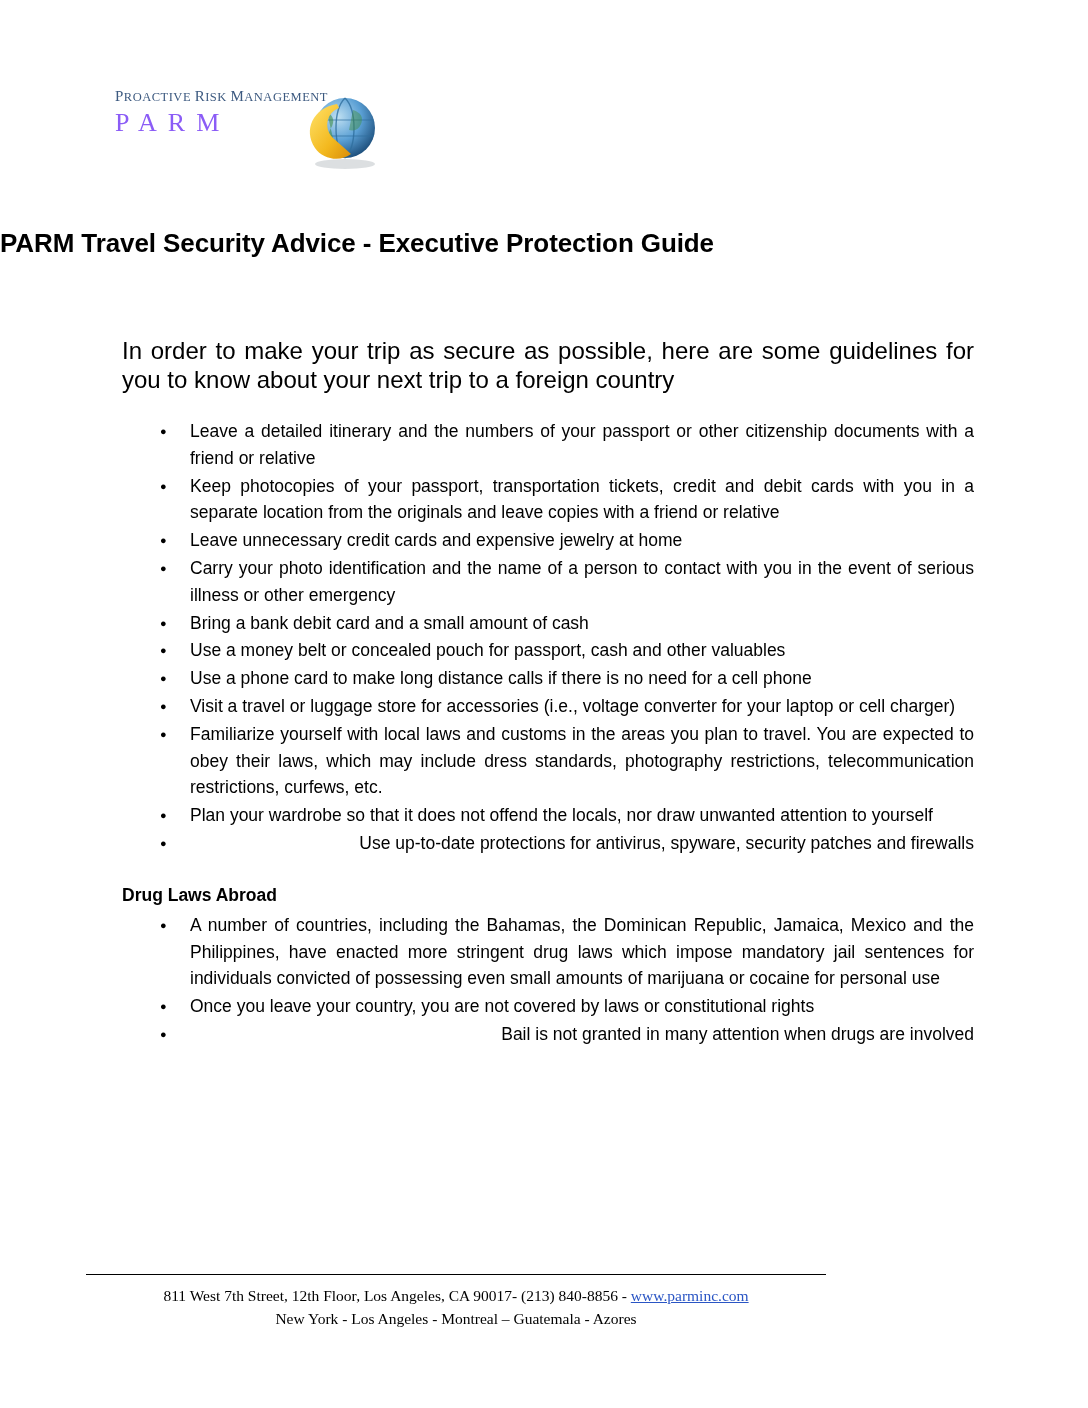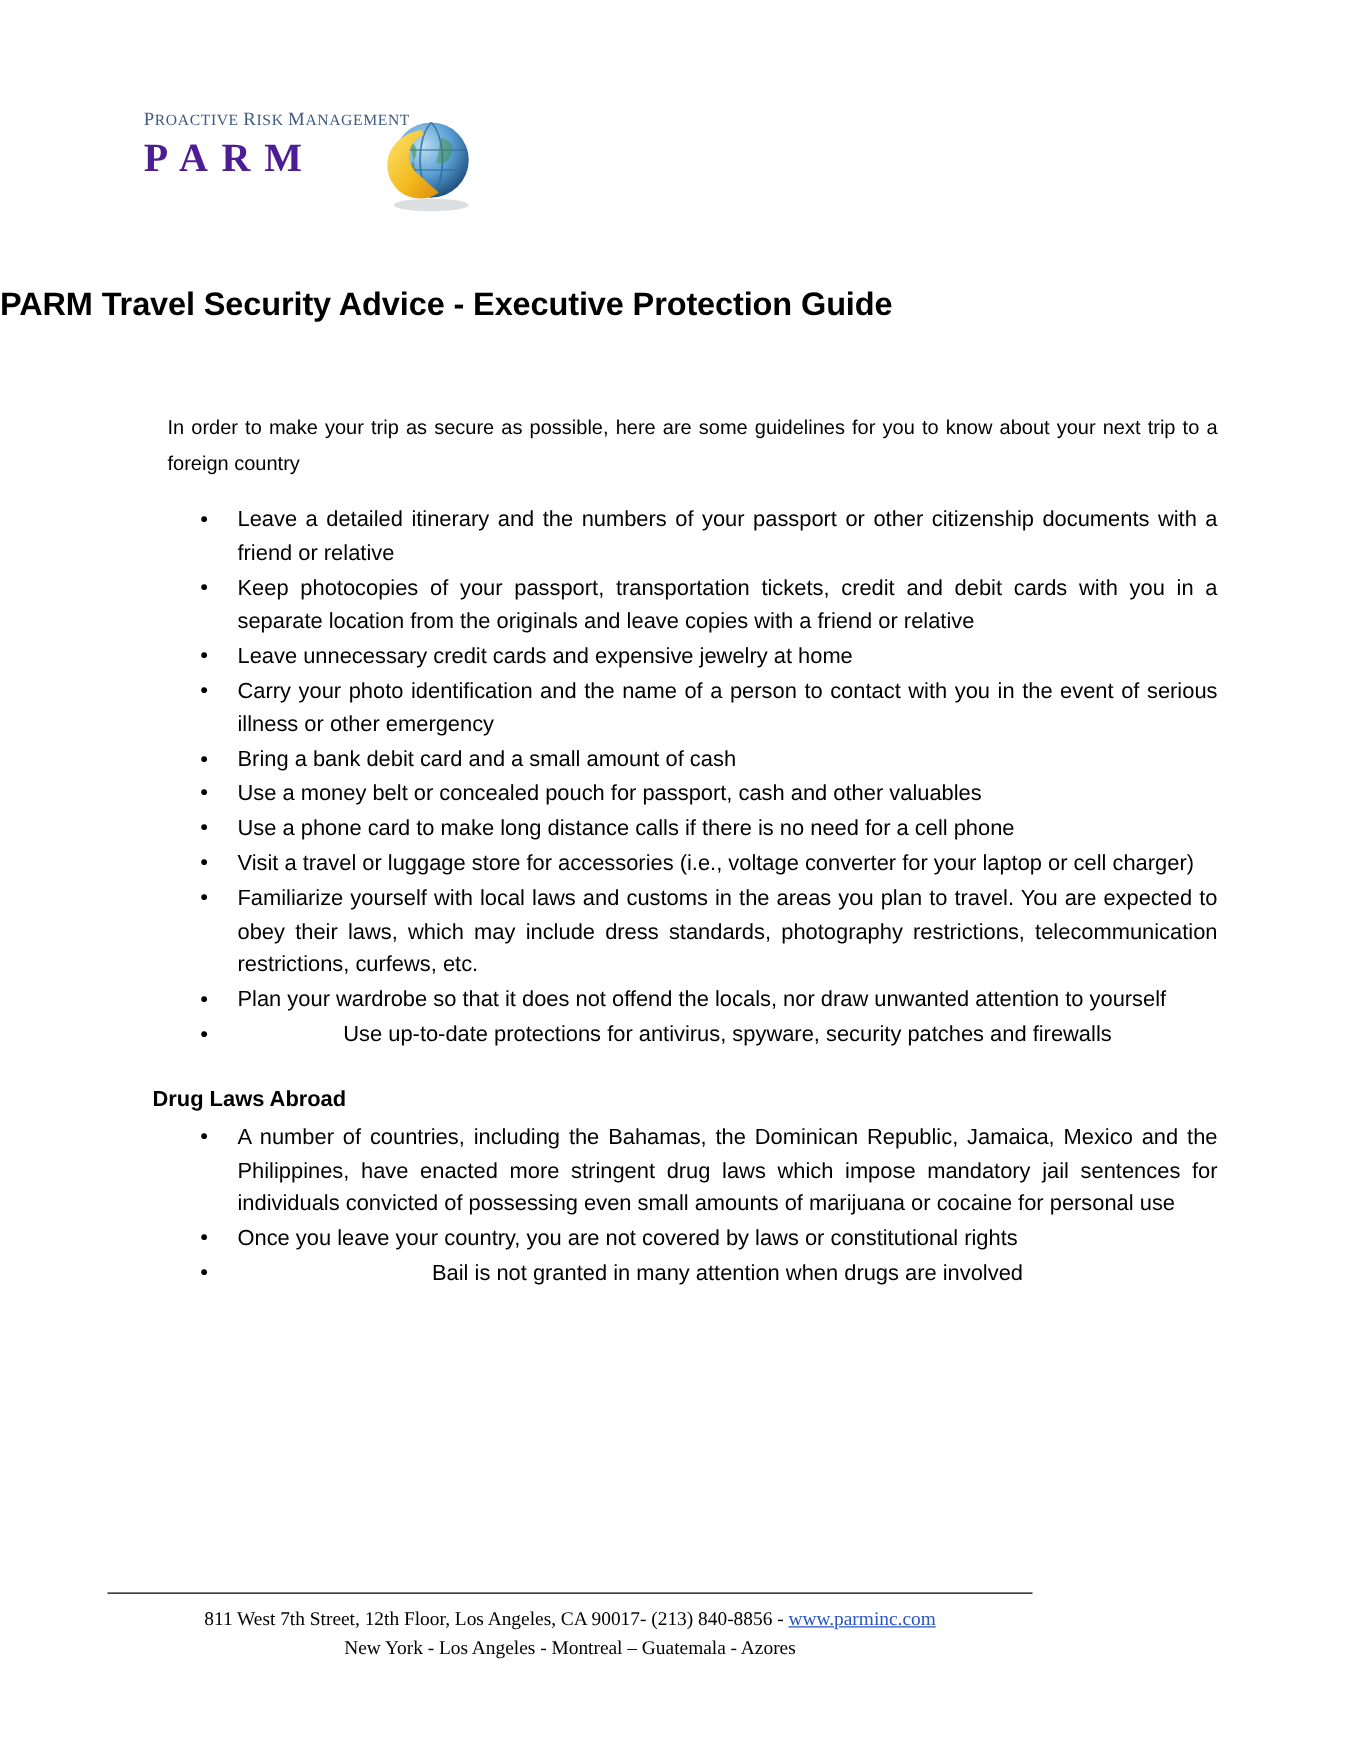--- a/index.html
+++ b/index.html
@@ -36,24 +36,24 @@
     font-size: 12.5px;
     letter-spacing: 0.5px;
     color: #3d5a80;
     white-space: nowrap;
   }
   .logo-tagline .cap {
     font-size: 15px;
   }
   .logo-word {
     font-family: "Liberation Serif", serif;
-    font-size: 32px;
-    font-weight: bold;
+    font-size: 26px;
+    font-weight: normal;
     letter-spacing: 11px;
-    color: #4c1d95;
+    color: #8b5cf6;
     line-height: 1.1;
     margin-top: 4px;
   }
   .logo-globe {
     position: absolute;
     left: 178px;
     top: -6px;
     width: 92px;
     height: 92px;
   }
@@ -72,25 +72,24 @@
   }
 
   
   .body-wrap {
     position: absolute;
     left: 122px;
     top: 312px;
     width: 852px;
   }
   .intro {
-    font-size: 16px;
+    font-size: 24px;
     line-height: 29px;
     text-align: justify;
     color: #000;
-    margin-left: 12px;
   }
   .section-head {
     font-size: 17.5px;
     font-weight: bold;
     margin-top: 28px;
     margin-bottom: 6px;
   }
   ul.bullets {
     list-style: none;
     margin: 0;
@@ -106,21 +105,21 @@
   }
   ul.bullets li::before {
     content: "\25CF";
     position: absolute;
     left: 38px;
     top: 0;
     font-size: 11px;
     line-height: 27px;
   }
   ul.bullets li:last-child {
-    text-align: center;
+    text-align: right;
   }
   .gap-top {
     margin-top: 14px;
   }
 
   
   .footer {
     position: absolute;
     left: 12px;
     right: 0;

